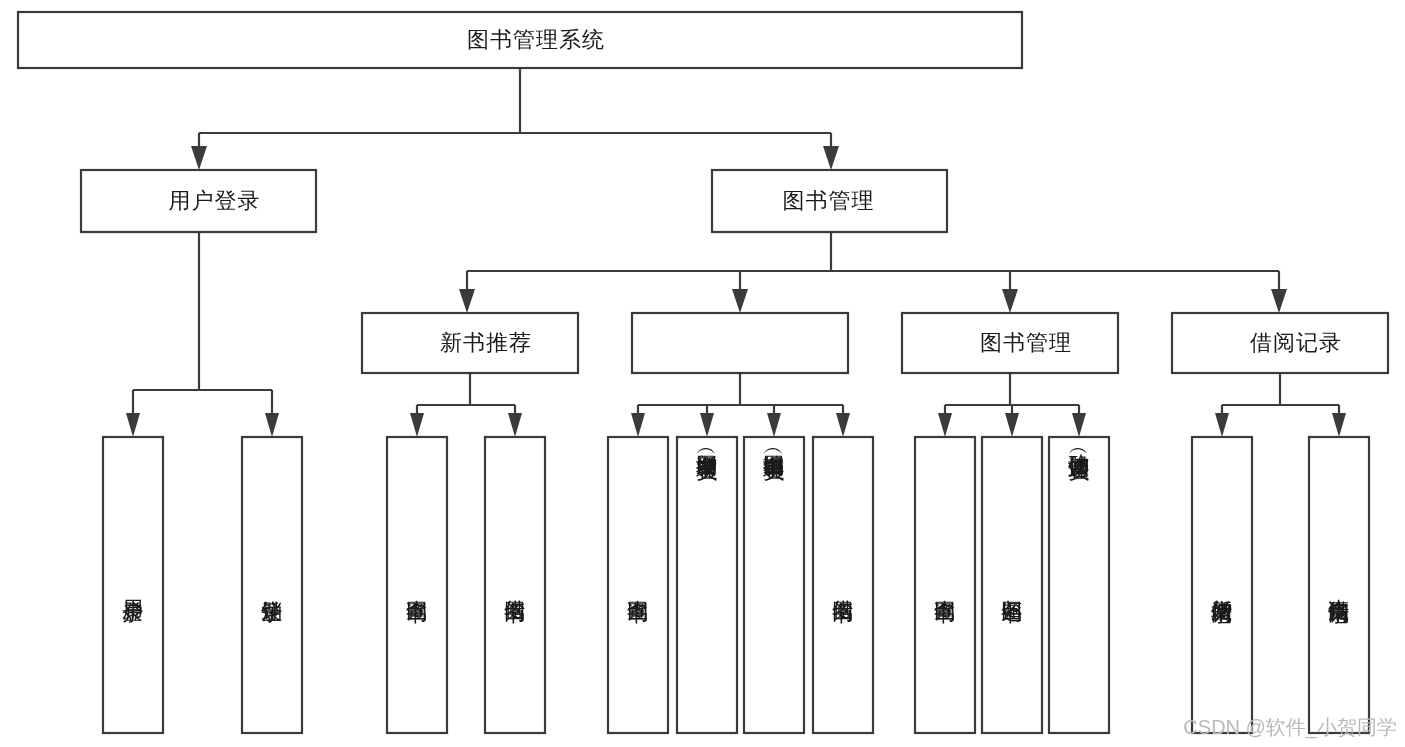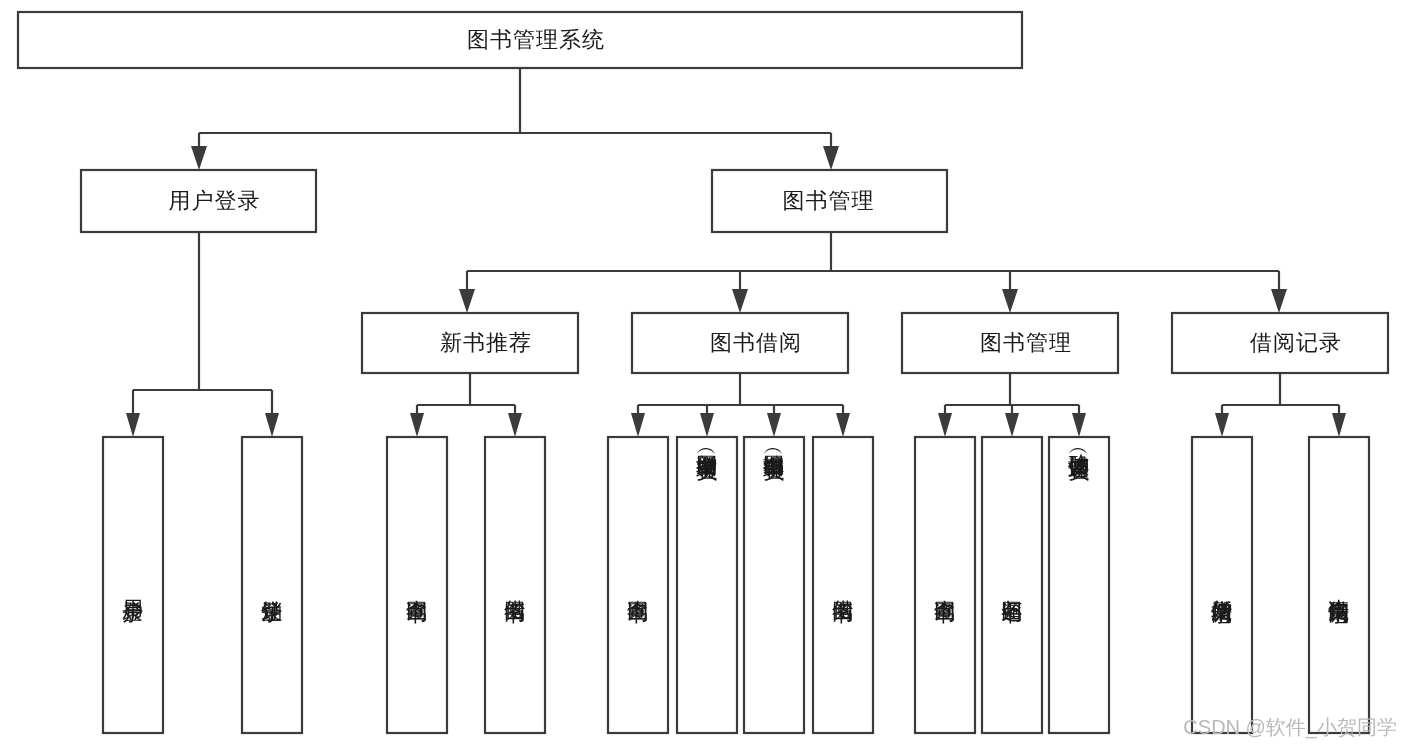--- a/index.html
+++ b/index.html
@@ -185,23 +185,20 @@
   <div class="htext-wrap" style="left:81px; top:170px; width:235px; height:62px;">
     <span class="htext">用户登录</span>
   </div>
   <div class="htext-wrap" style="left:712px; top:170px; width:201px; height:62px;">
     <span class="htext">图书管理</span>
   </div>
 
   <div class="htext-wrap" style="left:362px; top:313px; width:216px; height:60px;">
     <span class="htext">新书推荐</span>
   </div>
-  <div class="htext-wrap" style="left:632px; top:313px; width:216px; height:60px;">
-    <span class="htext">图书借阅</span>
-  </div>
   <div class="htext-wrap" style="left:902px; top:313px; width:216px; height:60px;">
     <span class="htext">图书管理</span>
   </div>
   <div class="htext-wrap" style="left:1172px; top:313px; width:216px; height:60px;">
     <span class="htext">借阅记录</span>
   </div>
 
   <div class="vtext-wrap" style="left:103px; top:437px; width:60px; height:296px;">
     <span class="vtext">用户登录</span>
   </div>

